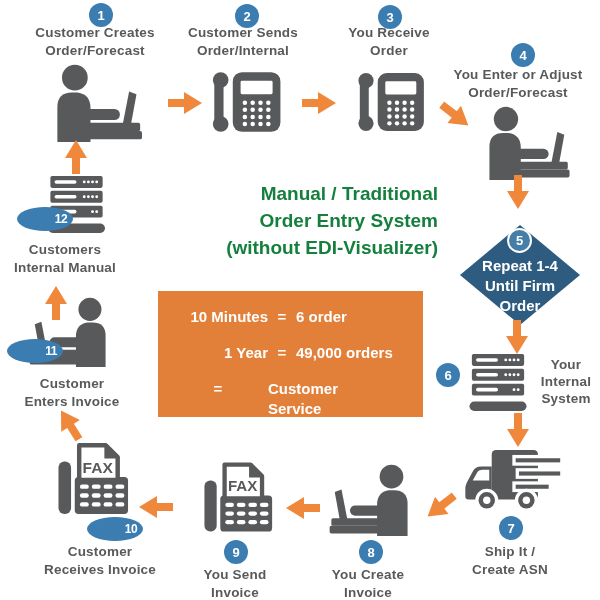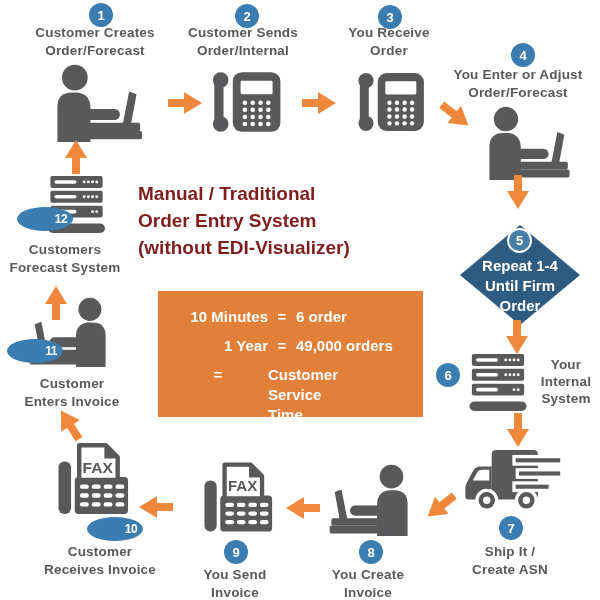--- a/index.html
+++ b/index.html
@@ -20,29 +20,29 @@
   .badge.ringed{
     width:25px;height:25px;background:#457fa7;border:2.5px solid #ffffff;
     box-sizing:border-box;font-size:13px;
   }
   .icon{position:absolute;}
   .icon svg{display:block;width:100%;height:100%;}
   .flip{transform:scaleX(-1);}
   .arrow{position:absolute;width:34px;height:22px;}
   .arrow svg{display:block;width:100%;height:100%;}
   #title{
-    position:absolute;left:138px;top:180px;width:300px;text-align:left;
-    font-weight:700;font-size:19px;line-height:27px;color:#7f1d1d;white-space:pre-line;
+    position:absolute;left:138px;top:180px;width:300px;text-align:right;
+    font-weight:700;font-size:19px;line-height:27px;color:#15803d;white-space:pre-line;
   }
   #statsbox{
     position:absolute;left:158px;top:291px;width:265px;height:126px;
     background:#e2803a;box-sizing:border-box;padding:16px 10px 10px 10px;
   }
   #statsbox .grid{
-    display:grid;grid-template-columns:100px 28px 1fr;row-gap:9px;
+    display:grid;grid-template-columns:100px 28px 1fr;row-gap:16px;
     color:#ffffff;font-weight:700;font-size:15px;line-height:20px;
   }
   #statsbox .l{text-align:right;}
   #statsbox .e{text-align:center;}
   #statsbox .r{text-align:left;white-space:pre-line;}
   #diamond{position:absolute;left:460px;top:225px;width:120px;height:100px;}
   #diamond .dsvg{position:absolute;left:0;top:0;width:100%;height:100%;}
   #diamond .dlbl{
     position:absolute;left:0;top:31px;width:100%;text-align:center;color:#ffffff;
     font-weight:700;font-size:15px;line-height:20px;white-space:pre-line;
@@ -271,21 +271,21 @@
   <div class="lbl" style="left:2px;top:375px;width:140px">Customer
 Enters Invoice</div>
 
   <div class="icon" style="left:46px;top:176px;width:61px;height:57px">
       <svg viewBox="0 0 100 96">
         <use href="#server"></use>
       </svg>
     </div>
   <div class="badge two" style="left:17px;top:207px">12</div>
   <div class="lbl" style="left:0px;top:241px;width:130px">Customers
-Forecast System</div>
+Internal Manual</div>
 
   <div class="arrow" style="left:168px;top:92px">
       <svg viewBox="0 0 34 22">
         <use href="#arrow-shape"></use>
       </svg>
     </div>
   <div class="arrow" style="left:302px;top:92px">
       <svg viewBox="0 0 34 22">
         <use href="#arrow-shape"></use>
       </svg>

